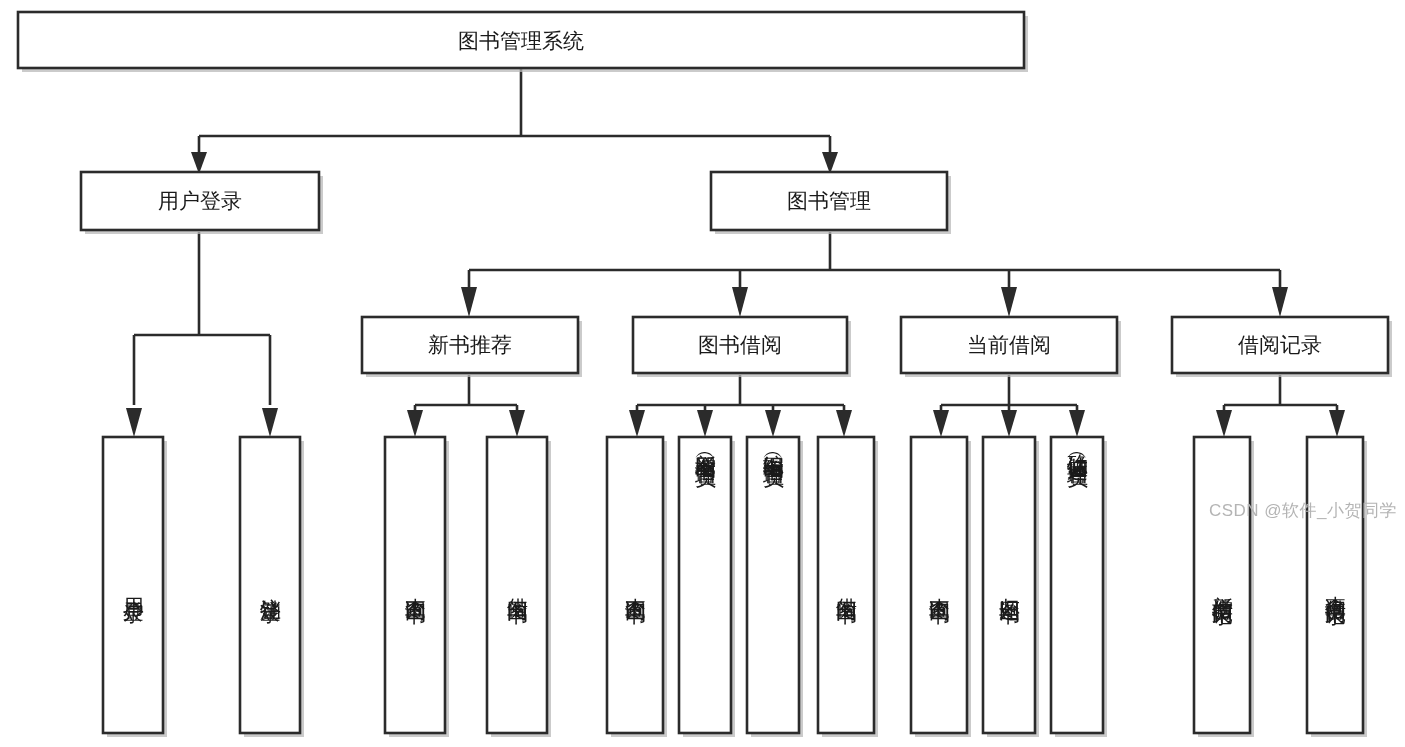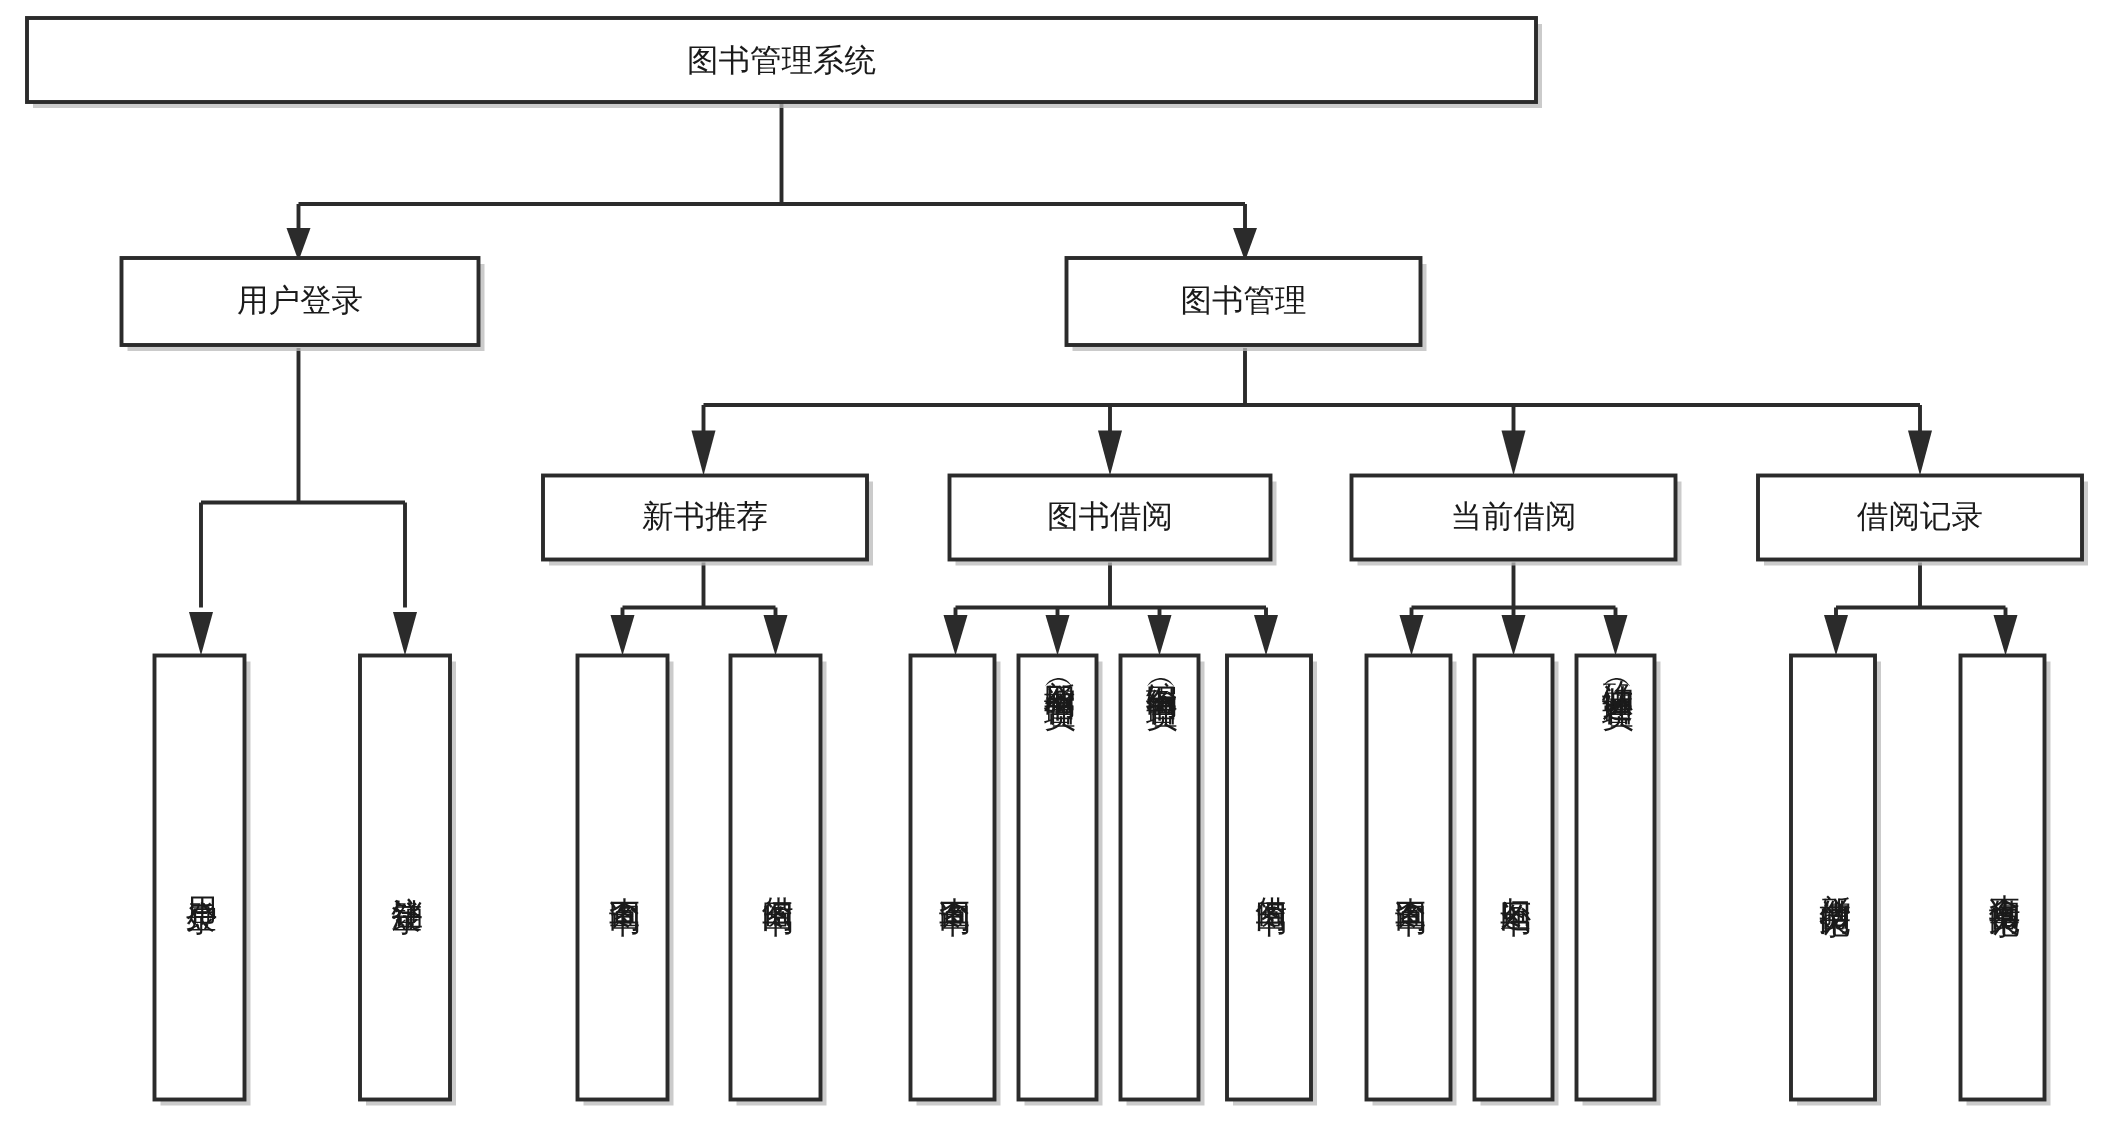--- a/index.html
+++ b/index.html
@@ -290,13 +290,14 @@
     <span class="leaf-label">确认归还（管理员）</span>
   </div>
 
   <div class="leaf-label-wrap" style="left:1194px; top:437px; width:56px; height:296px;">
     <span class="leaf-label">新增借阅记录</span>
   </div>
   <div class="leaf-label-wrap" style="left:1307px; top:437px; width:56px; height:296px;">
     <span class="leaf-label">查询借阅记录</span>
   </div>
 
+  <div class="watermark">CSDN @软件_小贺同学</div>
 </div>
 
 </body></html>

